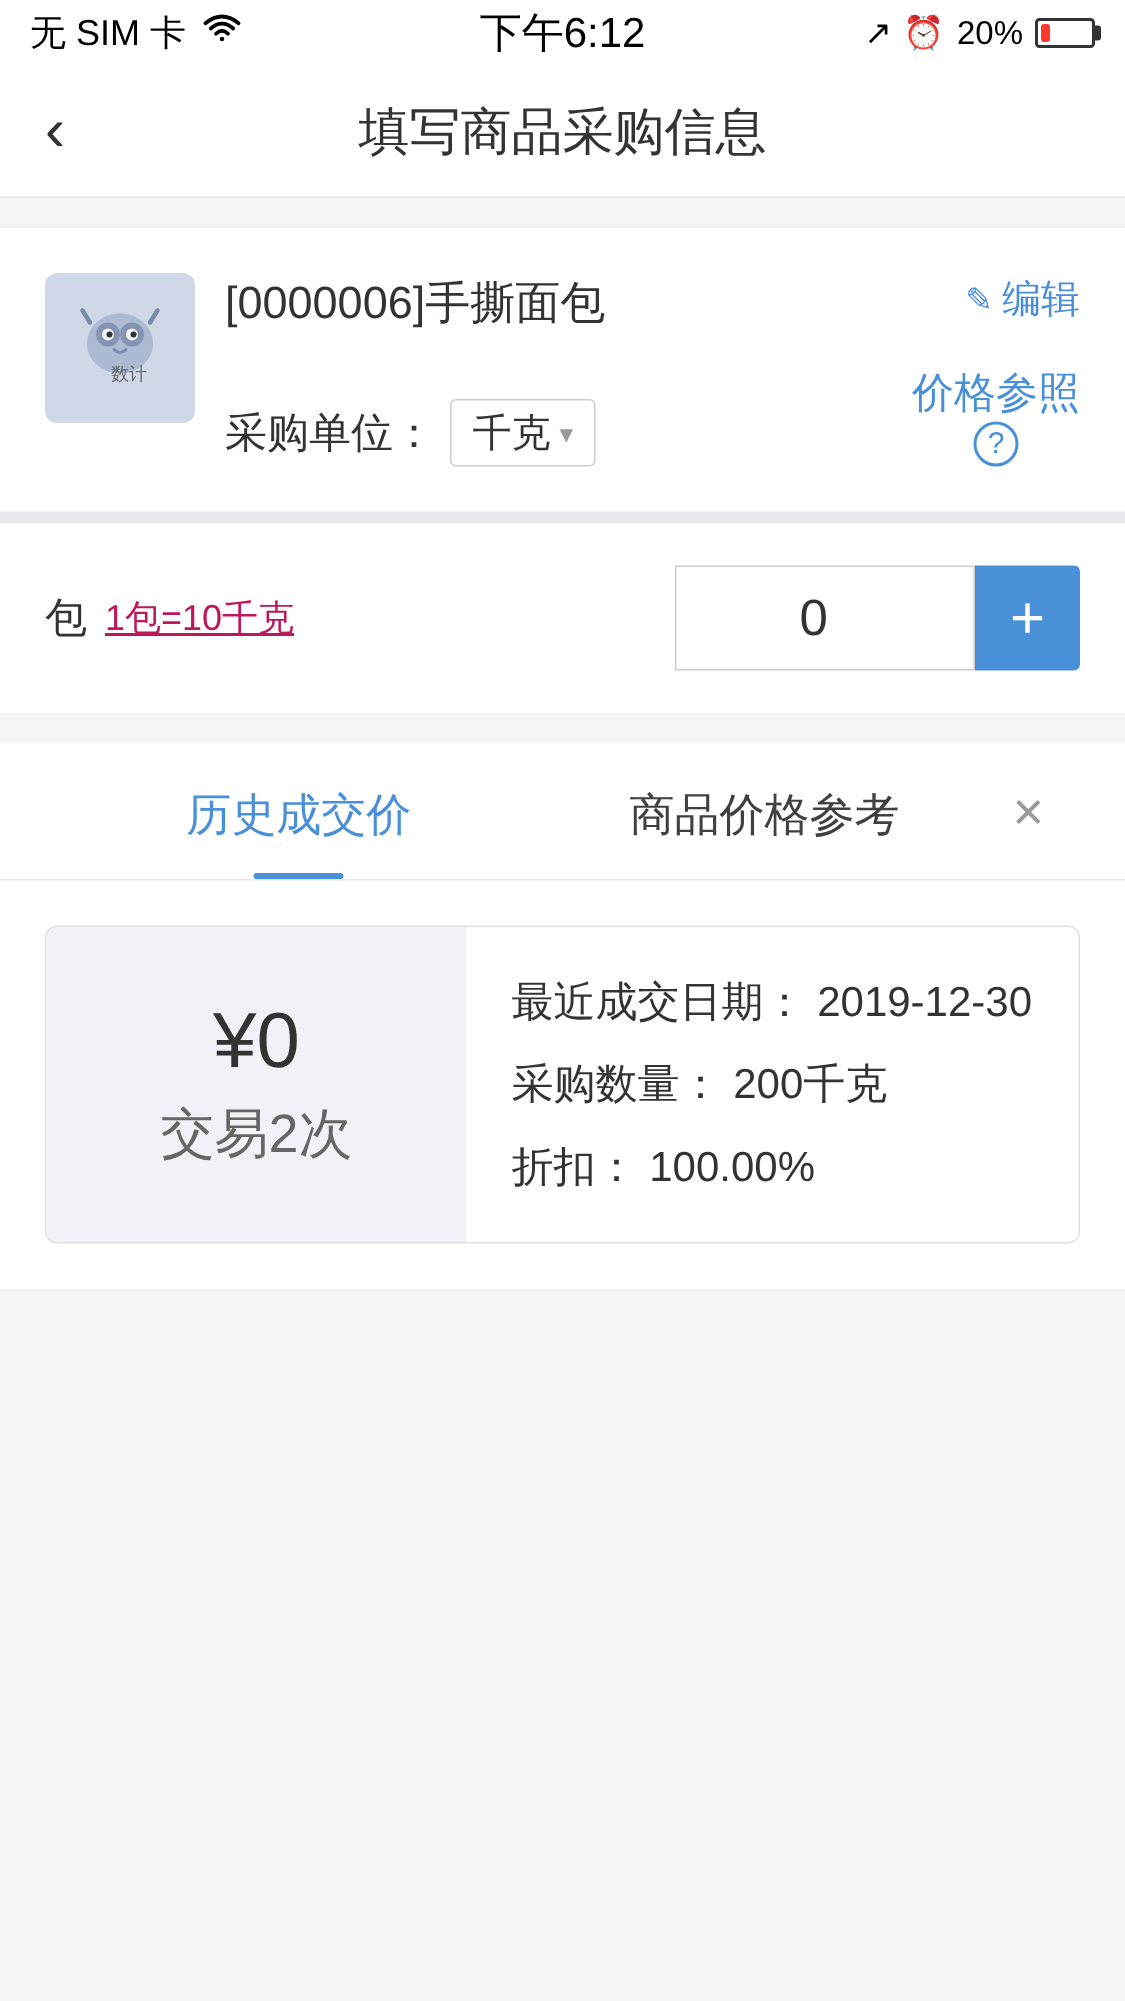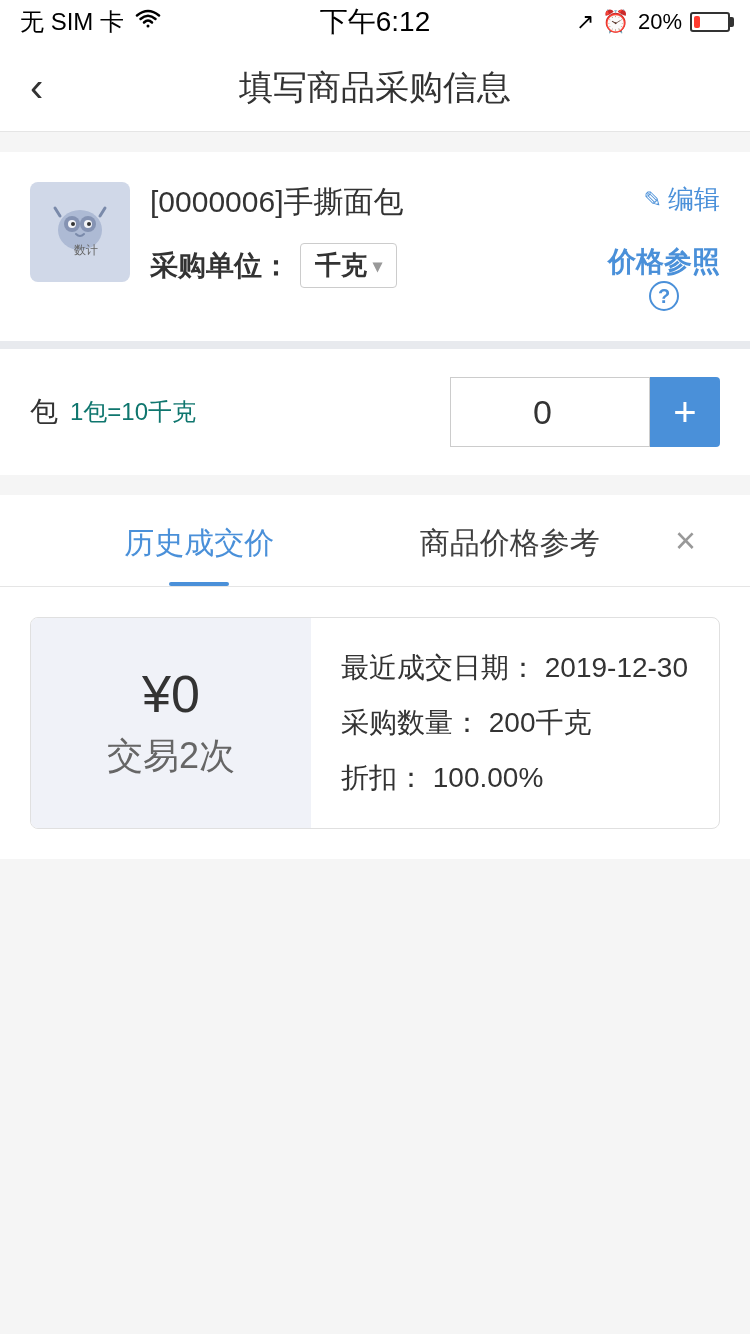--- a/index.html
+++ b/index.html
@@ -133,22 +133,21 @@
       align-items: center;
       gap: 6px;
       cursor: pointer;
     }
     .edit-icon {
       font-size: 22px;
     }
     .product-unit-row {
       display: flex;
       justify-content: space-between;
-      align-items: flex-start;
-      font-weight: bold;
+      align-items: flex-end;
     }
     .unit-label {
       font-size: 28px;
       color: #333;
       display: flex;
       align-items: center;
       gap: 10px;
     }
     .unit-select {
       display: inline-flex;
@@ -206,21 +205,22 @@
       display: flex;
       align-items: center;
       gap: 12px;
     }
     .unit-badge {
       font-size: 28px;
       color: #333;
     }
     .unit-equiv {
       font-size: 24px;
-      color: #0f766e;
+      color: #be185d;
+      text-decoration: underline;
     }
     .quantity-control {
       display: flex;
       align-items: center;
       gap: 0;
     }
     .qty-input {
       width: 200px;
       height: 70px;
       border: 1px solid #ccc;

